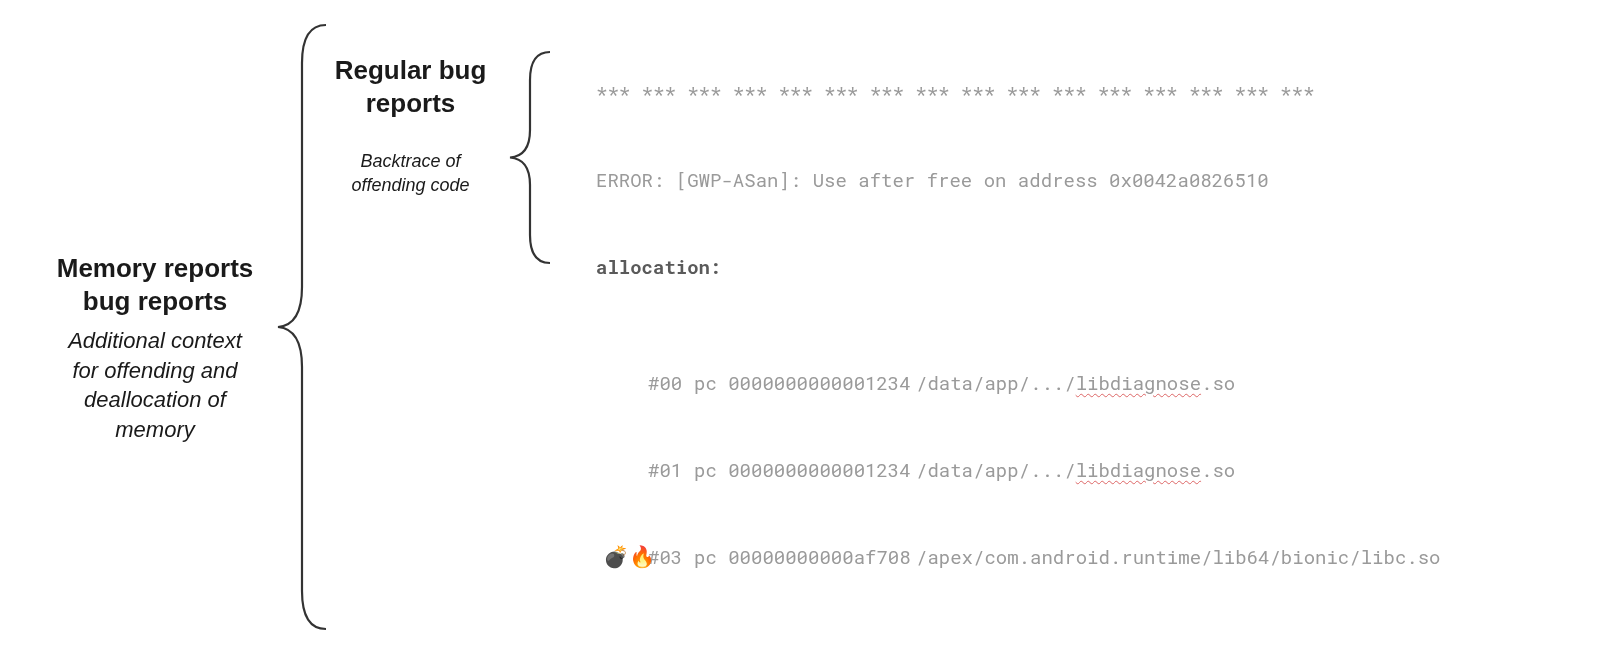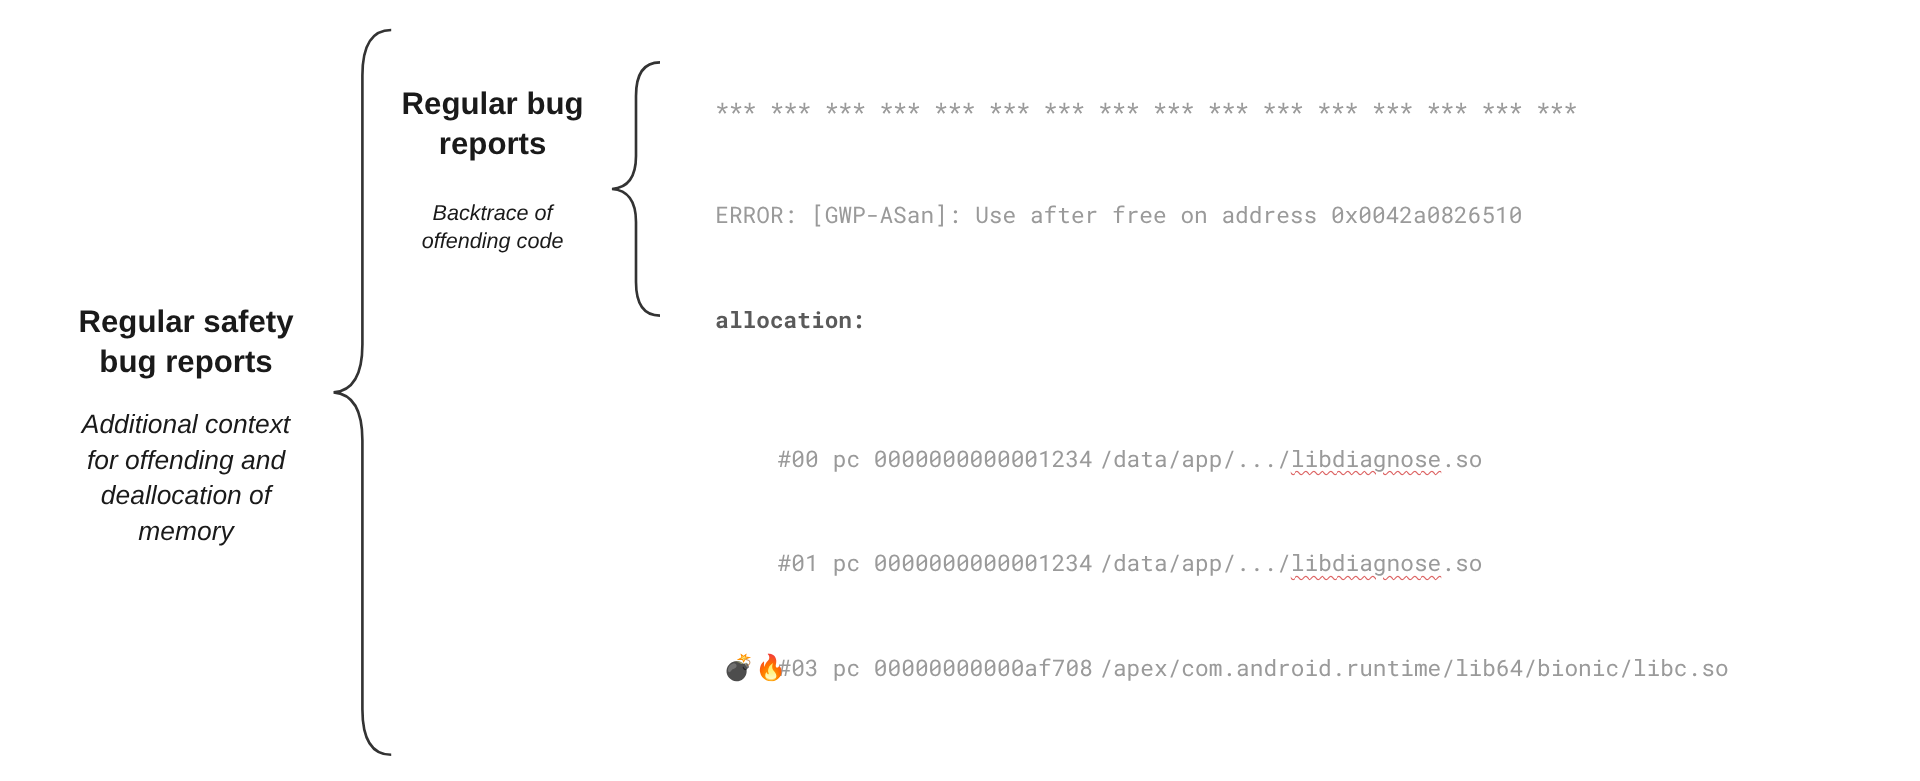--- a/index.html
+++ b/index.html
@@ -31,28 +31,28 @@
     font-weight: 700;
     font-size: 26px;
     line-height: 1.25;
     color: #1a1a1a;
   }
   .left-annot .sub {
     font-style: italic;
     font-size: 22px;
     line-height: 1.35;
     color: #1a1a1a;
-    margin-top: 22px;
+    margin-top: 9px;
   }
 
   
   .mid-annot {
     position: absolute;
     left: 322px;
-    top: 70px;
+    top: 54px;
     width: 177px;
     text-align: center;
   }
   .mid-annot .title {
     font-weight: 700;
     font-size: 26px;
     line-height: 1.25;
     color: #1a1a1a;
   }
   .mid-annot .sub {
@@ -101,21 +101,21 @@
     line-height: 29px;
   }
 </style>
 </head>
 <body>
 
 <div class="root">
 
   <div class="left-annot">
     <div class="title">
-      <span>Regular safety</span><br>
+      <span>Memory reports</span><br>
       <span>bug reports</span>
     </div>
     <div class="sub">
       <span>Additional context</span><br>
       <span>for offending and</span><br>
       <span>deallocation of</span><br>
       <span>memory</span>
     </div>
   </div>
 

